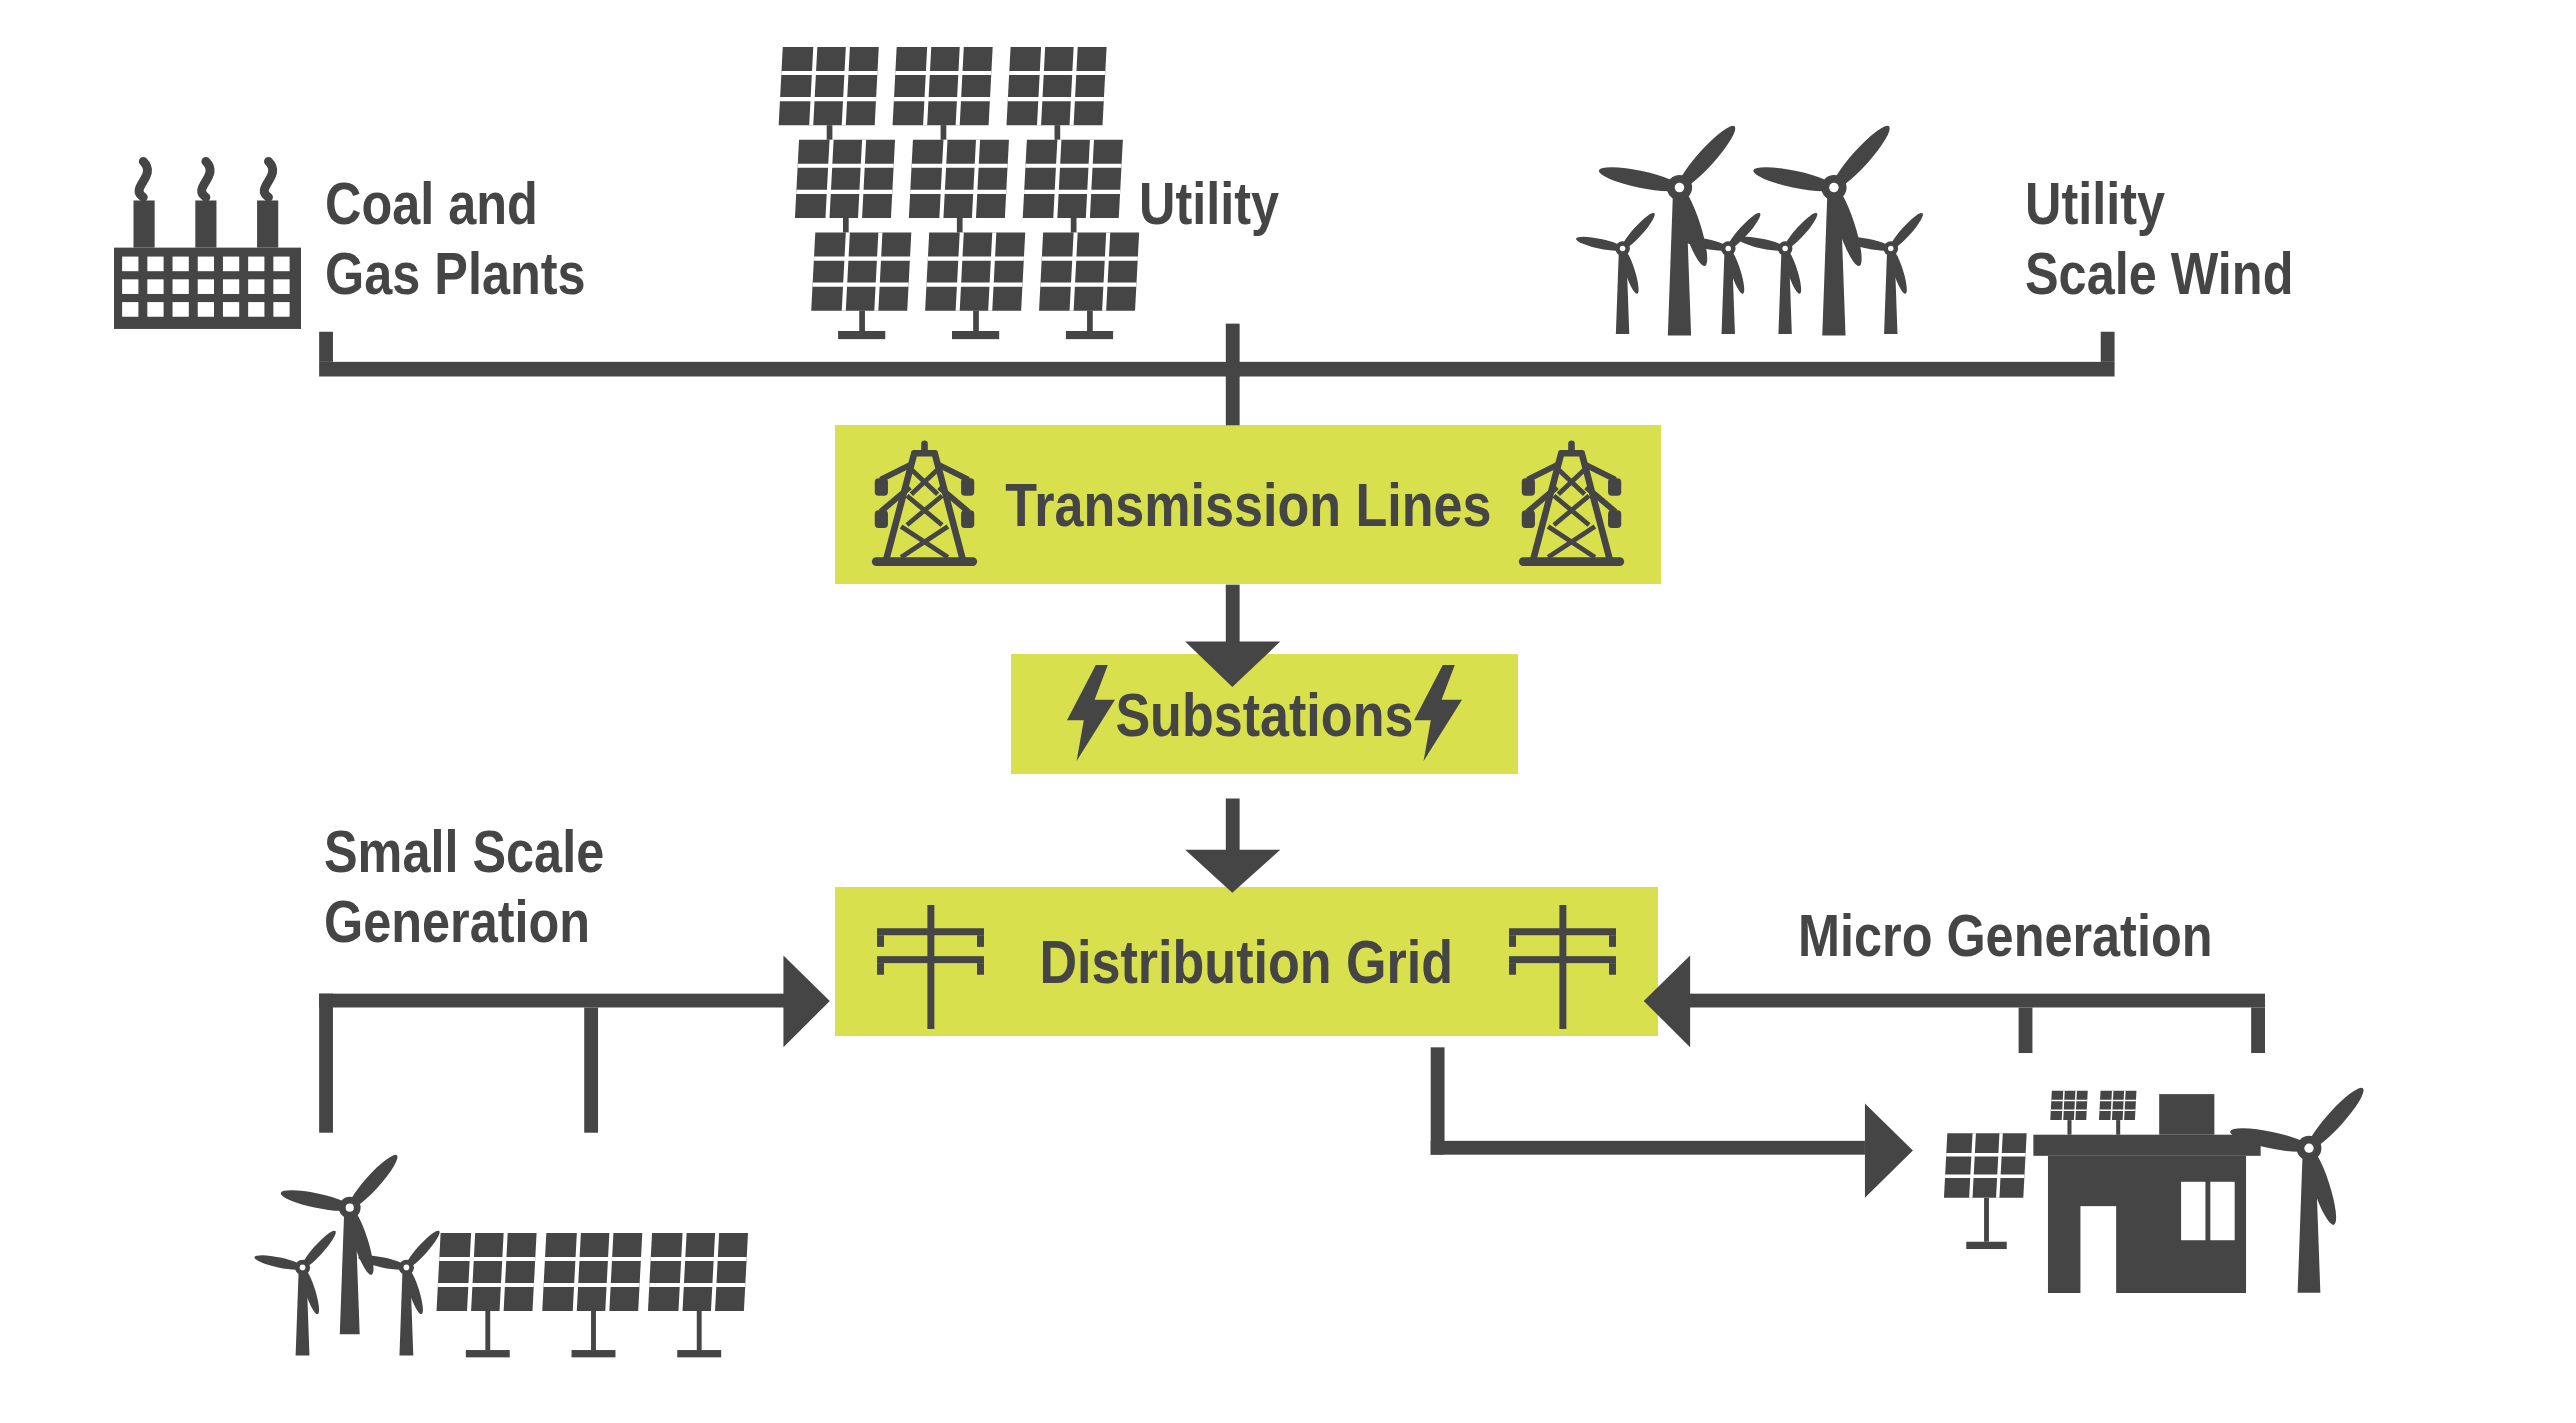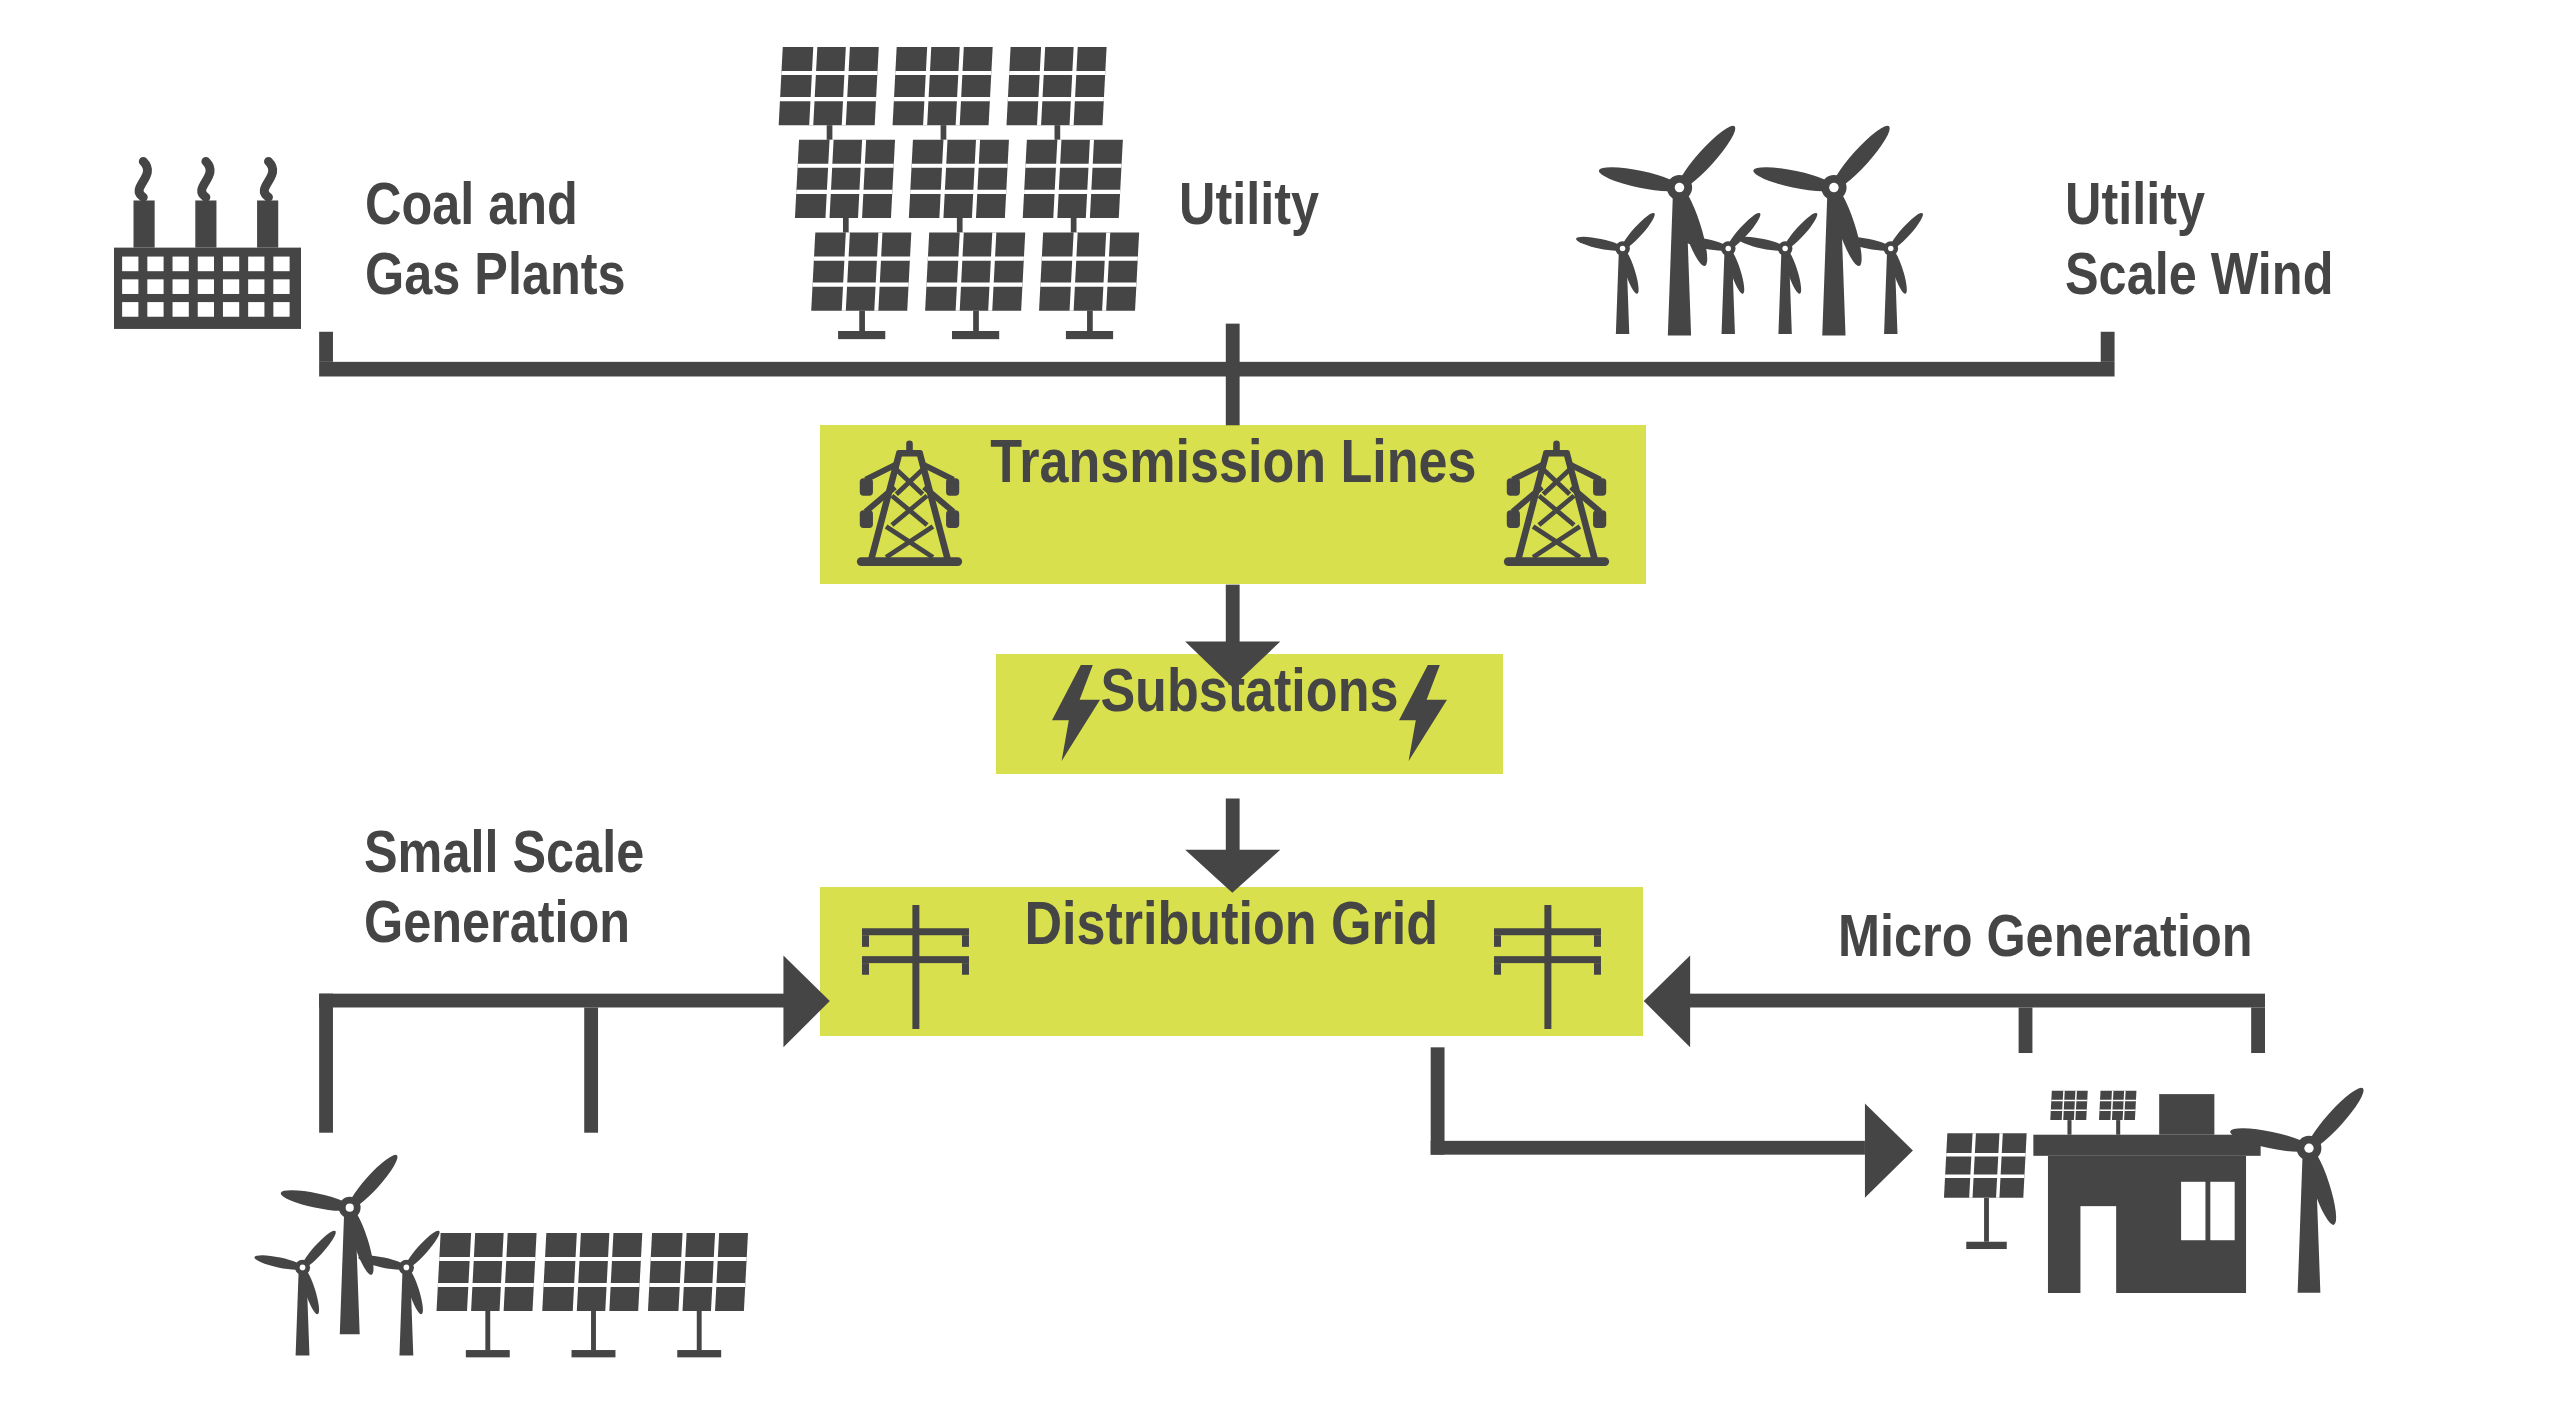--- a/index.html
+++ b/index.html
@@ -3,27 +3,28 @@
 <meta charset="utf-8">
 <style>
   :root{ --ink:#454545; --accent:#d8e04e; --bg:#ffffff; }
   html,body{margin:0;padding:0;}
   body{
     width:2576px;height:1423px;position:relative;background:var(--bg);
     font-family:"Liberation Sans", sans-serif;color:var(--ink);overflow:hidden;
   }
   .abs{position:absolute;}
   
-  .label{font-weight:bold;font-size:60px;z-index:3;margin-left:40px;}
+  .label{font-weight:bold;font-size:60px;z-index:3;}
   .tline{height:70px;line-height:70px;white-space:nowrap;}
   .tx{display:inline-block;transform:scaleX(.84);transform-origin:0 50%;}
   
   .stage{
-    background:var(--accent);display:flex;justify-content:center;
+    background:var(--accent);display:flex;align-items:center;justify-content:center;
     z-index:1;
+    margin-left:15px;
   }
   .stage .bx{
     font-weight:bold;font-size:62px;white-space:nowrap;display:inline-block;
     transform:scaleX(.84);transform-origin:50% 50%;
   }
   .stage .sicon{position:absolute;top:0;}
   svg{overflow:visible;display:block;}
   .icon{fill:var(--ink);z-index:2;}
   .w{fill:#fff;}
   .grid{stroke:#fff;stroke-width:5;fill:none;}

